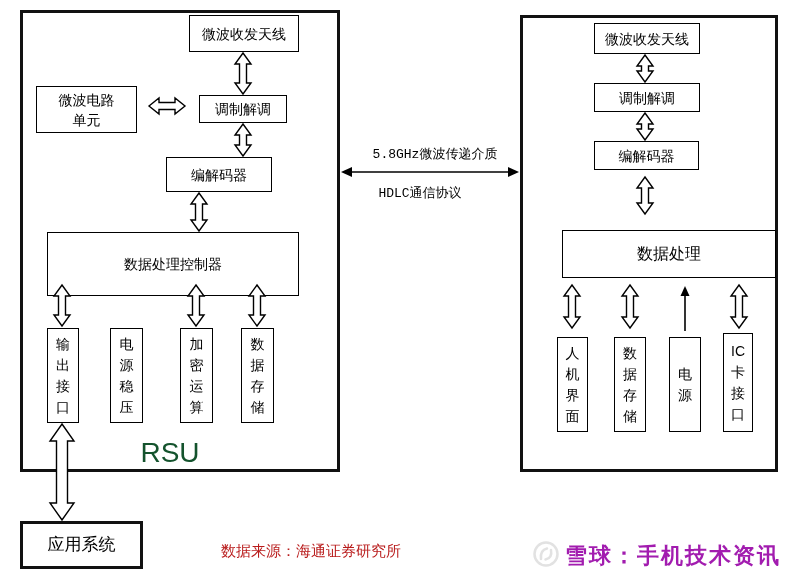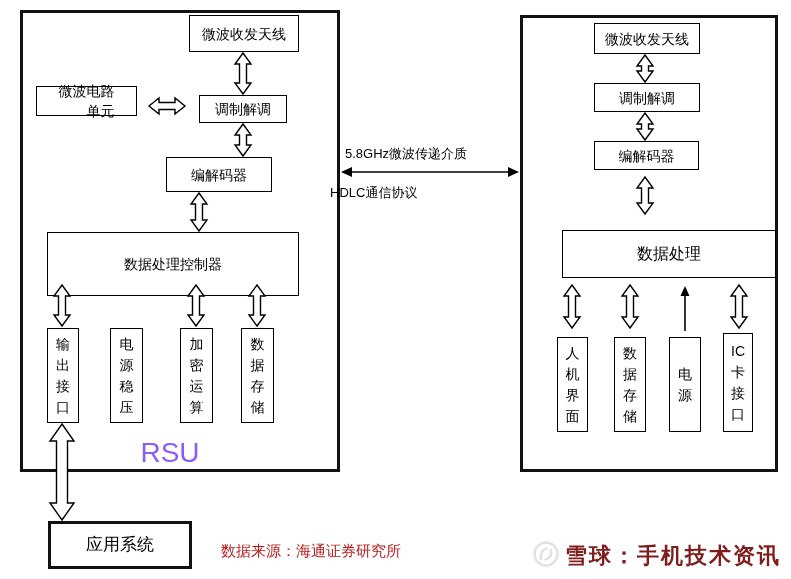--- a/index.html
+++ b/index.html
@@ -5,34 +5,35 @@
   html,body { margin:0; padding:0; background:#ffffff; }
   .canvas {
     position:relative; width:791px; height:579px; background:#ffffff;
     font-family:"Liberation Sans","DejaVu Sans",sans-serif; color:#000;
     overflow:hidden;
   }
   .box {
     position:absolute; box-sizing:border-box;
     border:1.5px solid #000; background:#fff;
     display:flex; align-items:center; justify-content:center;
-    text-align:right; font-size:14px; line-height:20px;
+    text-align:center; font-size:14px; line-height:20px;
     white-space:pre-line;
   }
   .outer {
     border:3px solid #111; background:transparent;
   }
   .vbox { line-height:21px; font-size:14px; }
   .title {
     position:absolute; text-align:center; font-size:28px;
-    letter-spacing:0px; color:#8b5cf6; white-space:nowrap;
+    letter-spacing:0px; color:#14532d; white-space:nowrap;
   }
   .linktext {
-    position:absolute; font-size:13px; color:#000;
+    position:absolute; text-align:center; font-size:13px; color:#000;
     white-space:nowrap;
+    font-family:Liberation Mono, monospace;
   }
   .source {
     position:absolute; font-size:15px; white-space:nowrap;
   }
   .watermark-text {
     position:absolute; font-size:22px; letter-spacing:2px; white-space:nowrap;
     font-weight:bold;
   }
   svg.arrows { position:absolute; left:0; top:0; pointer-events:none; }
 </style>
@@ -40,21 +41,21 @@
 <body>
 
 <div class="canvas">
 
   <div class="box outer" style="left:20px; top:10px; width:320px; height:462px;"></div>
 
   <div class="box outer" style="left:520px; top:15px; width:258px; height:457px;"></div>
 
   <div class="box" style="left:189px; top:15px; width:110px; height:37px;">微波收发天线</div>
 
-  <div class="box" style="left:36px; top:86px; width:101px; height:30px;">微波电路
+  <div class="box" style="left:36px; top:86px; width:101px; height:47px;">微波电路
 单元</div>
 
   <div class="box" style="left:199px; top:95px; width:88px; height:28px;">调制解调</div>
 
   <div class="box" style="left:166px; top:157px; width:106px; height:35px;">编解码器</div>
 
   <div class="box" style="left:47px; top:232px; width:252px; height:64px;">数据处理控制器</div>
 
   <div class="box vbox" style="left:47px; top:328px; width:32px; height:95px;">输
 出
@@ -71,21 +72,21 @@
 运
 算</div>
 
   <div class="box vbox" style="left:241px; top:328px; width:33px; height:95px;">数
 据
 存
 储</div>
 
   <div class="title" style="left:120px; top:437px; width:100px;">RSU</div>
 
-  <div class="box outer" style="left:20px; top:521px; width:144px; height:48px; font-size:17px;margin-left:28px;">应用系统</div>
+  <div class="box outer" style="left:20px; top:521px; width:123px; height:48px; font-size:17px;">应用系统</div>
 
   <div class="box" style="left:594px; top:23px; width:106px; height:31px;">微波收发天线</div>
 
   <div class="box" style="left:594px; top:83px; width:106px; height:29px;">调制解调</div>
 
   <div class="box" style="left:594px; top:141px; width:105px; height:29px;">编解码器</div>
 
   <div class="box" style="left:562px; top:230px; width:214px; height:48px; font-size:16px;">数据处理</div>
 
   <div class="box vbox" style="left:557px; top:337px; width:31px; height:95px;">人
@@ -133,15 +134,15 @@
       <polygon points="519,172 508,167 508,177" fill="#000"></polygon>
     </svg>
 
   <div class="source" style="left:221px; top:542px; color:#b91c1c;">数据来源：海通证券研究所</div>
 
   <svg style="position:absolute; left:532px; top:540px;" width="28" height="28" viewBox="0 0 28 28">
     <circle cx="14" cy="14" r="11.5" fill="none" stroke="#E2E2E2" stroke-width="2.5"></circle>
     <path d="M9,19 Q8,10 15,8.5" fill="none" stroke="#E2E2E2" stroke-width="2.5" stroke-linecap="round"></path>
     <path d="M19,10 Q20.5,18 13.5,19.5" fill="none" stroke="#E2E2E2" stroke-width="2.5" stroke-linecap="round"></path>
   </svg>
-  <div class="watermark-text" style="left:565px; top:541px; color:#7f1d1d;">雪球：手机技术资讯</div>
+  <div class="watermark-text" style="left:565px; top:541px; color:#a21caf;">雪球：手机技术资讯</div>
 
 </div>
 
 </body></html>

